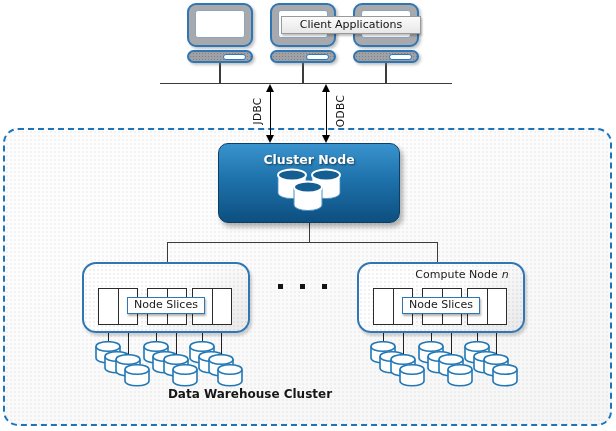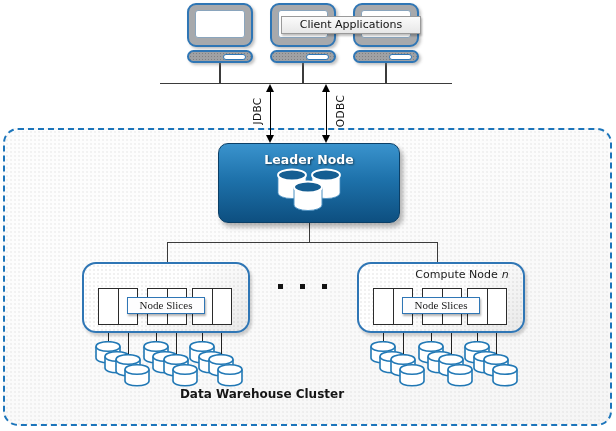--- a/index.html
+++ b/index.html
@@ -41,21 +41,21 @@
     background:linear-gradient(#fbfbfb,#e7e7e7);border:1px solid #9a9a9a;
     box-shadow:1px 2px 2px rgba(0,0,0,0.25);
     font-size:11px;line-height:16px;text-align:center;color:#111;margin-left:48px;
   }
   .vtext{
     position:absolute;width:44px;height:12px;line-height:12px;text-align:center;
     font-size:10.5px;color:#111;letter-spacing:0.4px;transform:rotate(-90deg);
   }
   .cluster-title{
     position:absolute;left:0;top:387px;width:500px;text-align:center;
-    font-size:12px;font-weight:bold;color:#161616;padding-left:12px;
+    font-size:12px;font-weight:bold;color:#161616;
   }
   
   .hline,.vline{position:absolute;background:#3b3b3b;}
   .sline{position:absolute;background:#222222;width:1.2px;}
   .shaft{position:absolute;width:1.6px;background:#000;}
   .tri-up{position:absolute;width:0;height:0;border-left:4.5px solid transparent;border-right:4.5px solid transparent;border-bottom:8px solid #000;}
   .tri-down{position:absolute;width:0;height:0;border-left:4.5px solid transparent;border-right:4.5px solid transparent;border-top:8px solid #000;}
   
   .leader{
     position:absolute;left:218px;top:143px;width:182px;height:80px;box-sizing:border-box;
@@ -84,21 +84,21 @@
   .slice-group{
     position:absolute;top:24px;width:40px;height:37px;box-sizing:border-box;
     border:1.5px solid #2b2b2b;background:#ffffff;display:flex;
   }
   .slice-cell{flex:1;}
   .slice-cell:first-child{border-right:1.5px solid #2b2b2b;}
   .slices-label{
     position:absolute;left:50%;transform:translateX(-50%);top:33px;width:78px;height:17px;
     box-sizing:border-box;background:#fdfdfe;border:1.5px solid #2f76b5;
     box-shadow:1px 2px 2px rgba(0,0,0,0.3);
-    font-size:11px;line-height:14px;text-align:center;color:#1a1a1a;z-index:3;font-family:Liberation Serif, serif;
+    font-size:11px;line-height:14px;text-align:center;color:#1a1a1a;z-index:3;
   }
   .dot{position:absolute;top:284px;width:5px;height:5px;background:#141414;}
   .stack{position:absolute;width:38px;height:34px;}
 </style>
 </head>
 <body>
 
 <div id="canvas">
 
   <div class="cluster-box"></div>
@@ -139,21 +139,21 @@
   <div class="shaft" style="left:269.5px;top:90px;height:46px;"></div>
   <div class="tri-down" style="left:266px;top:135px;"></div>
   <div class="vtext" style="left:235px;top:105px;">JDBC</div>
 
   <div class="tri-up" style="left:322px;top:84px;"></div>
   <div class="shaft" style="left:325.5px;top:90px;height:46px;"></div>
   <div class="tri-down" style="left:322px;top:135px;"></div>
   <div class="vtext" style="left:318px;top:105px;">ODBC</div>
 
   <div class="leader">
-    <div class="leader-title">Leader Node</div>
+    <div class="leader-title">Cluster Node</div>
     <div class="leader-db">
       <svg width="78" height="48" viewBox="0 0 78 48">
         <g transform="translate(7,2)">
           <path d="M1,6 v18 a14,5.5 0 0 0 28,0 V6" fill="#ffffff" stroke="#4a90c2" stroke-width="0.8"></path>
           <ellipse cx="15" cy="6" rx="14" ry="5.5" fill="#155e92" stroke="#ffffff" stroke-width="1.8"></ellipse>
         </g>
         <g transform="translate(41,2)">
           <path d="M1,6 v18 a14,5.5 0 0 0 28,0 V6" fill="#ffffff" stroke="#4a90c2" stroke-width="0.8"></path>
           <ellipse cx="15" cy="6" rx="14" ry="5.5" fill="#155e92" stroke="#ffffff" stroke-width="1.8"></ellipse>
         </g>

